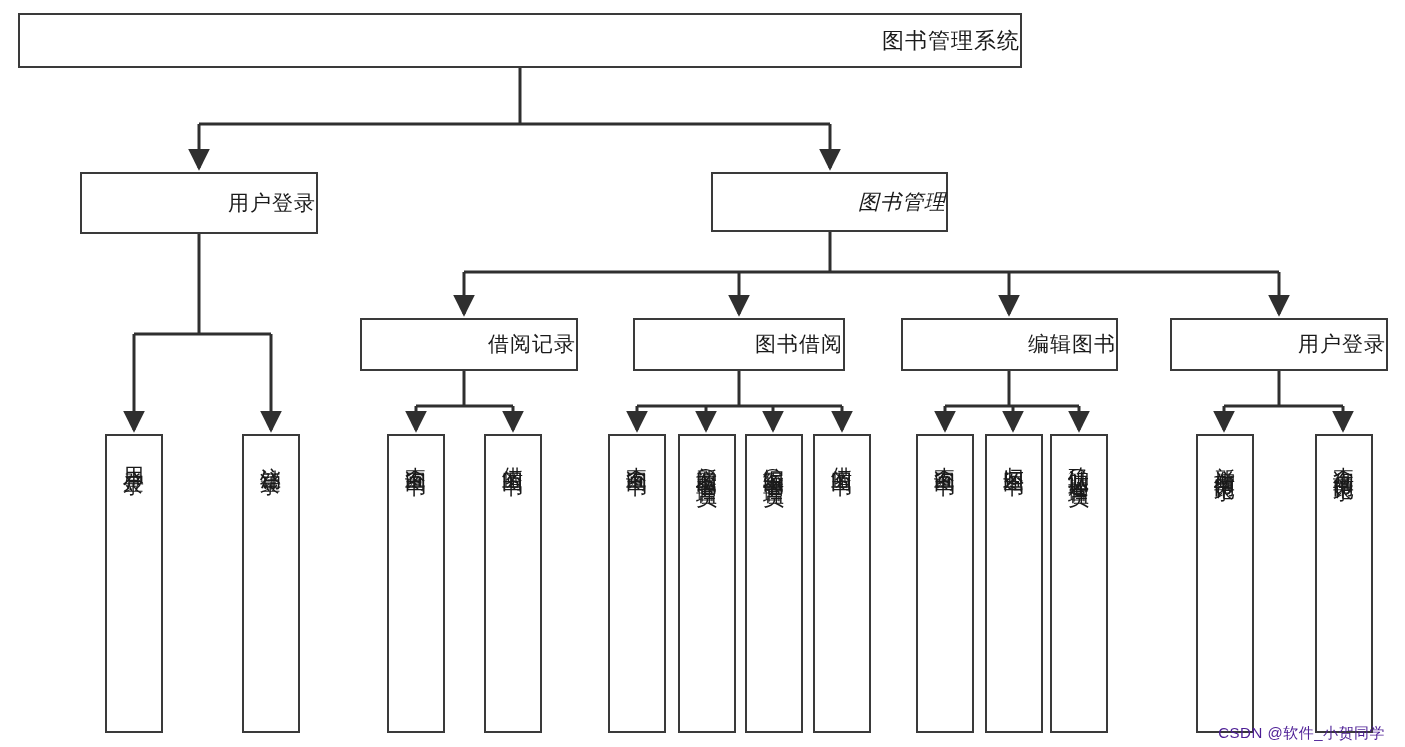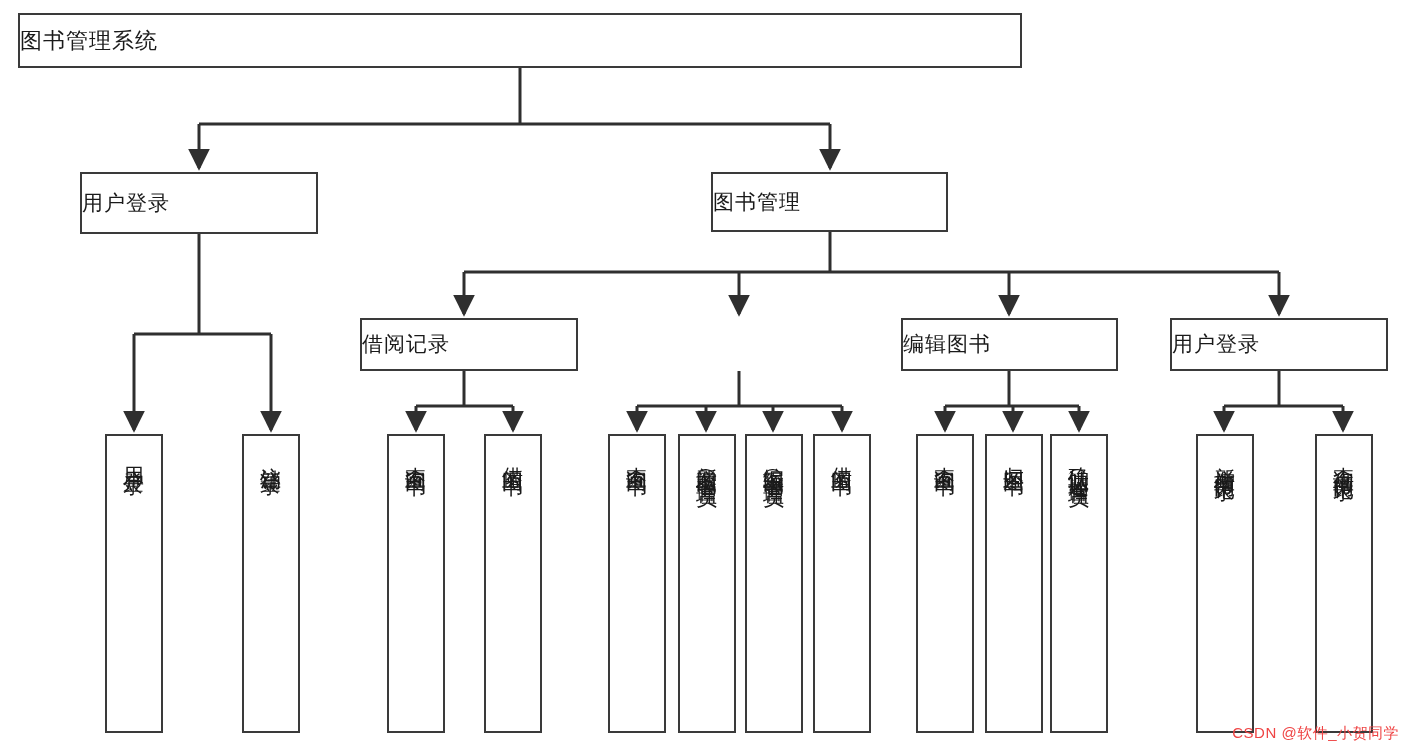--- a/index.html
+++ b/index.html
@@ -26,21 +26,21 @@
     height: 747px;
     pointer-events: none;
   }
   .node {
     position: absolute;
     box-sizing: border-box;
     background: #ffffff;
     border: 2px solid #3a3a3a;
     display: flex;
     align-items: center;
-    justify-content: flex-start;
+    justify-content: flex-end;
     color: #1a1a1a;
     line-height: 1.18;
     z-index: 2;
   }
   .node-label {
     display: block;
     text-align: center;
     white-space: pre-line;
   }
   
@@ -61,24 +61,24 @@
   .node.vert .node-label {
     writing-mode: vertical-rl;
     text-orientation: upright;
     font-size: 21px;
     letter-spacing: 3px;
     line-height: 1;
     white-space: pre;
   }
   #watermark {
     position: absolute;
-    right: 6px;
+    right: 20px;
     bottom: 4px;
     font-size: 15px;
-    color: #ef4444;
+    color: #4c1d95;
     letter-spacing: 0.5px;
     z-index: 5;
     white-space: nowrap;
   }
 </style>
 </head>
 <body>
 
 <div id="diagram-root">
 
@@ -132,27 +132,30 @@
     </g>
   </svg>
 
   <div class="node root horiz" style="left:18px; top:13px; width:1004px; height:55px;">
     <span class="node-label">图书管理系统</span>
   </div>
 
   <div class="node horiz" style="left:80px; top:172px; width:238px; height:62px;">
     <span class="node-label">用户登录</span>
   </div>
-  <div class="node horiz" style="left:711px; top:172px; width:237px; height:60px;">
+  <div class="node horiz" style="left:711px; top:172px; width:237px; height:60px;font-style:italic;">
     <span class="node-label">图书管理</span>
   </div>
 
   <div class="node horiz" style="left:360px; top:318px; width:218px; height:53px;">
     <span class="node-label">借阅记录</span>
   </div>
+  <div class="node horiz" style="left:633px; top:318px; width:212px; height:53px;">
+    <span class="node-label">图书借阅</span>
+  </div>
   <div class="node horiz" style="left:901px; top:318px; width:217px; height:53px;">
     <span class="node-label">编辑图书</span>
   </div>
   <div class="node horiz" style="left:1170px; top:318px; width:218px; height:53px;">
     <span class="node-label">用户登录</span>
   </div>
 
   <div class="node vert" style="left:105px; top:434px; width:58px; height:299px;">
     <span class="node-label">用户登录</span>
   </div>

